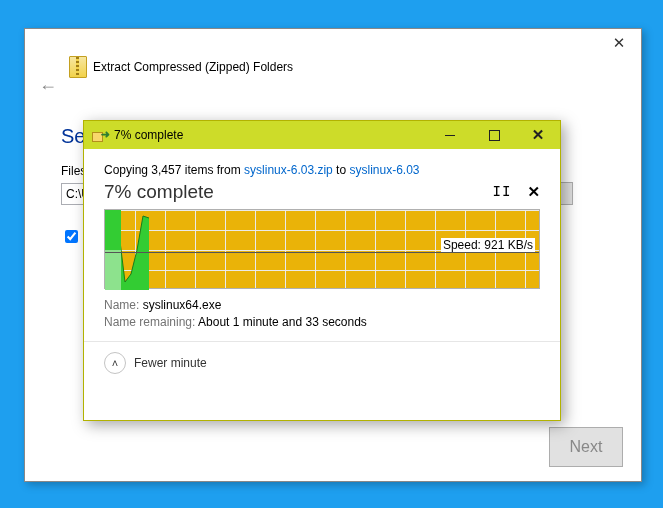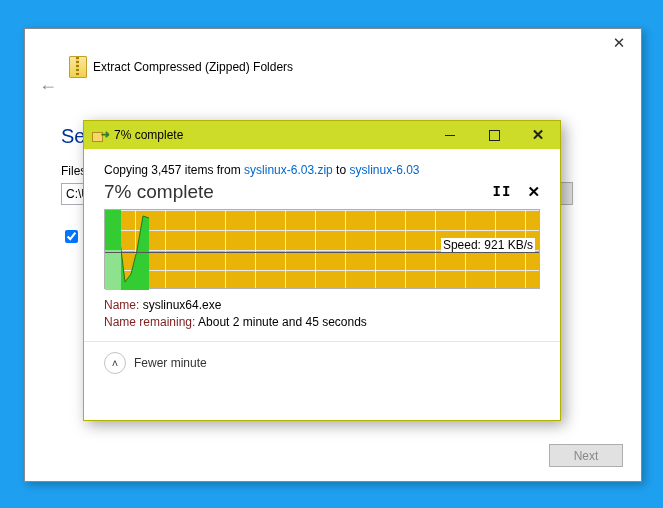--- a/index.html
+++ b/index.html
@@ -129,24 +129,24 @@
   }
   .wizard-footer {
     position: absolute;
     right: 18px;
     bottom: 14px;
     display: flex;
     gap: 6px;
   }
   .wizard-footer button {
     width: 74px;
-    height: 23px;
+    height: 40px;
     border: 1px solid #adadad;
     background: #e1e1e1;
-    font-size: 12px;
+    font-size: 16px;
   }
   .wizard-footer .disabled {
     color: #888;
   }
 
   
   .copy-dialog {
     position: absolute;
     left: 83px;
     top: 120px;
@@ -246,21 +246,21 @@
     font-size: 19px;
     color: #333;
   }
   .prog-ctl {
     margin-left: auto;
     display: flex;
     gap: 16px;
     font-size: 14px;
   }
   .prog-ctl .pause {
-    font-weight: 700;
+    font-weight: 400;
     letter-spacing: 1px;
     font-family: monospace;
     text-align: center;
   }
   .prog-ctl .cancel {
     font-size: 15px;
     font-weight: 700;
   }
 
   .graph {
@@ -303,21 +303,21 @@
     background: #fff;
     padding: 0 2px;
   }
 
   .details {
     font-size: 12px;
     line-height: 17px;
     margin-bottom: 10px;
   }
   .details .k {
-    color: #7f1d1d;
+    color: #737373;
     text-align: right;
   }
   .sep {
     border-top: 1px solid #e6e6e6;
     margin: 6px -20px 10px -20px;
   }
   .fewer {
     display: flex;
     align-items: center;
     gap: 8px;
@@ -404,21 +404,21 @@
         <path d="M0 8 L6 6 L12 7 L20 72 L26 64 L32 40 L38 6 L44 8" fill="none" stroke="#1a7a1a" stroke-width="1"></path>
         <rect x="0" y="0" width="16" height="80" fill="#8de28d"></rect>
         <rect x="0" y="0" width="16" height="40" fill="#33cc33"></rect>
       </svg>
       <div class="hline"></div>
       <div class="speed">Speed: 921 KB/s</div>
     </div>
 
     <div class="details">
       <div><span class="k">Name:  </span><span>syslinux64.exe</span></div>
-      <div><span class="k">Name remaining:  </span><span>About 2 minute and 45 seconds</span></div>
+      <div><span class="k">Name remaining:  </span><span>About 1 minute and 33 seconds</span></div>
     </div>
 
     <div class="sep"></div>
 
     <div class="fewer">
       <span class="chev">˄</span>
       <span>Fewer minute</span>
     </div>
   </div>
 </div>

